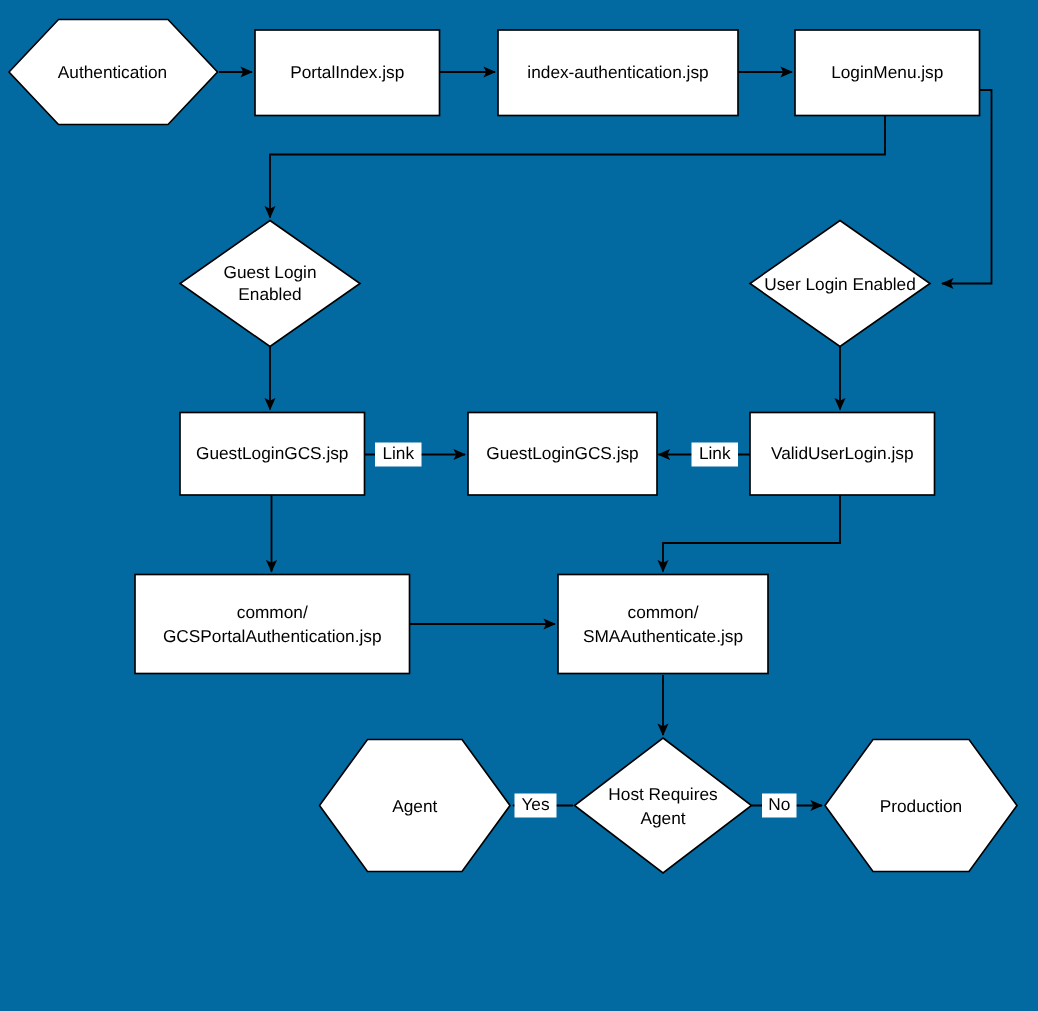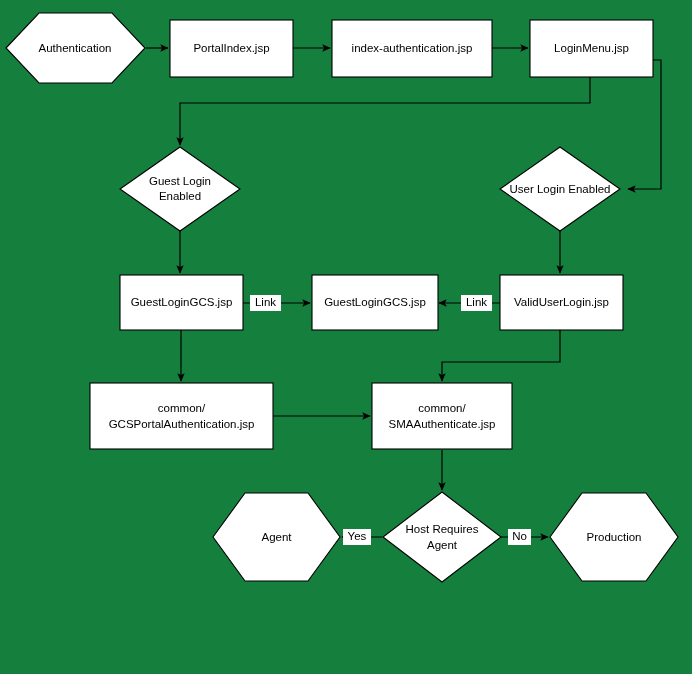--- a/index.html
+++ b/index.html
@@ -12,21 +12,21 @@
     width: 692px;
     height: 674px;
     font-family: "Liberation Sans", sans-serif;
     color: #000000;
     overflow: hidden;
   }
   #diagram-root {
     position: relative;
     width: 692px;
     height: 674px;
-    background: #15803d;
+    background: #0369a1;
   }
   svg#flowchart {
     display: block;
     width: 692px;
     height: 674px;
   }
   .shape-outline {
     fill: #ffffff;
     stroke: #000000;
     stroke-width: 1.1;

